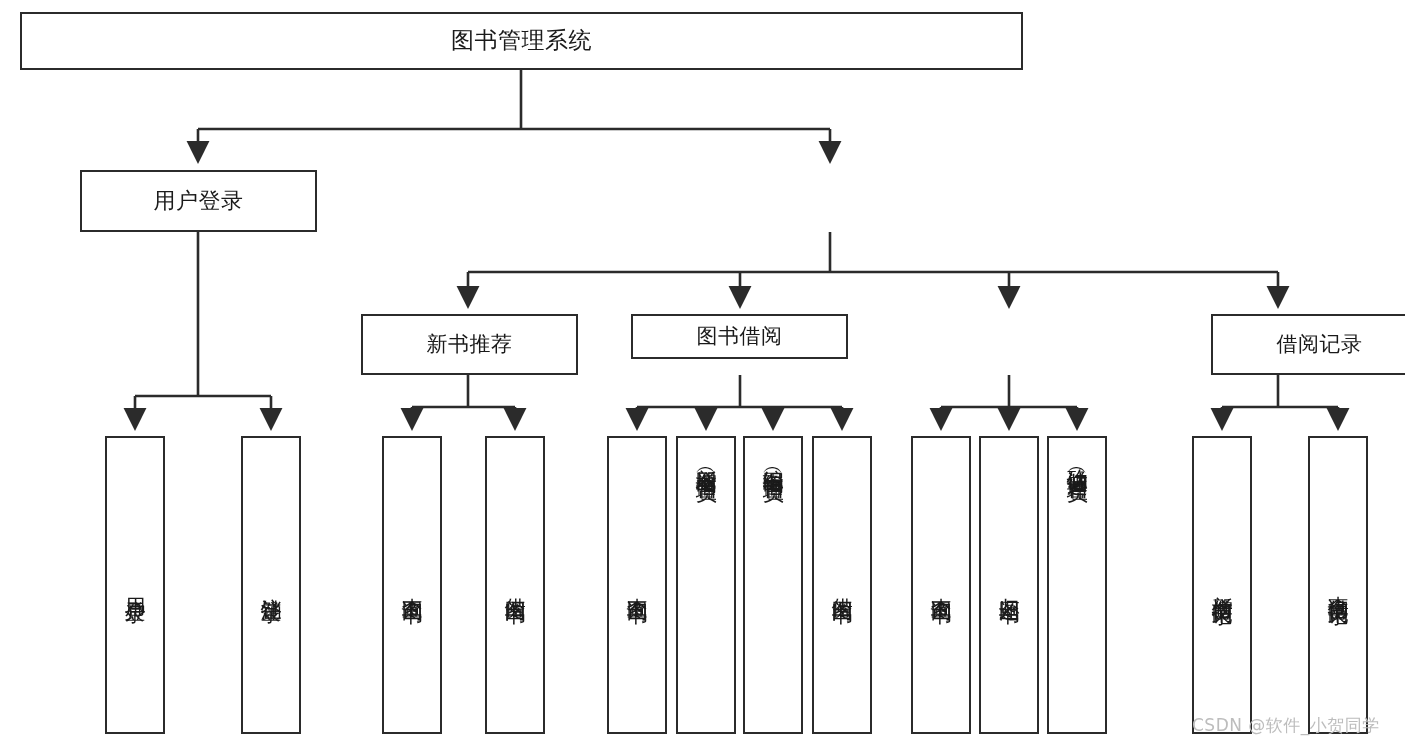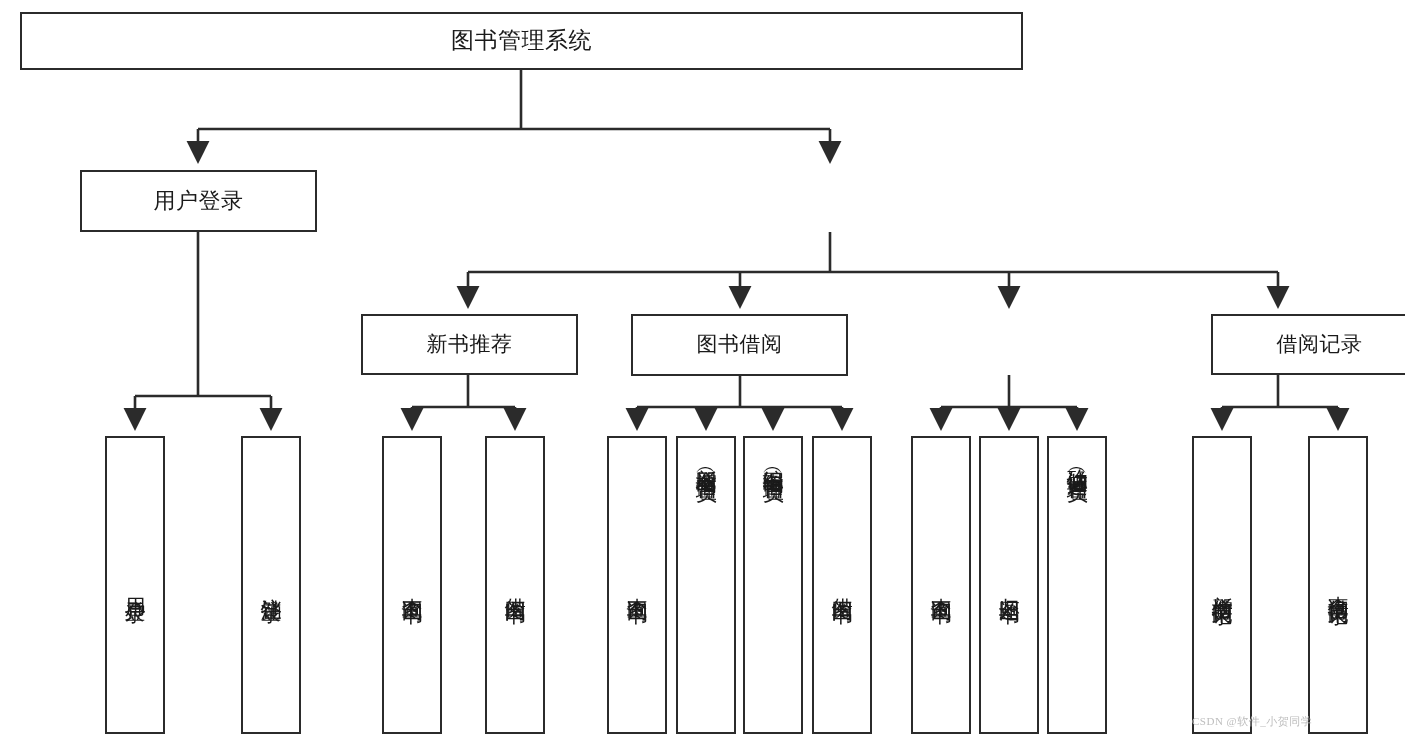--- a/index.html
+++ b/index.html
@@ -55,24 +55,23 @@
     letter-spacing: 2px;
     white-space: nowrap;
   }
   .node-leaf.center-v {
     align-items: center;
     padding-top: 0;
   }
   .watermark {
     position: absolute;
     color: #bdbdbd;
-    font-size: 11px;
+    font-size: 17px;
     white-space: nowrap;
     letter-spacing: 0.5px;
-    font-family: Liberation Serif, serif;
   }
 </style>
 </head>
 <body>
 
 <div id="canvas">
 
   <svg class="wires" viewBox="0 0 1405 747">
     <defs>
       <marker id="arrow" viewBox="0 0 12 12" refX="10" refY="6" markerWidth="9" markerHeight="9" orient="auto-start-reverse">
@@ -127,21 +126,21 @@
     <span class="label">图书管理系统</span>
   </div>
 
   <div class="node node-l2" style="left:80px; top:170px; width:237px; height:62px;">
     <span class="label">用户登录</span>
   </div>
 
   <div class="node node-l3" style="left:361px; top:314px; width:217px; height:61px;">
     <span class="label">新书推荐</span>
   </div>
-  <div class="node node-l3" style="left:631px; top:314px; width:217px; height:62px;">
+  <div class="node node-l3" style="left:631px; top:314px; width:217px; height:45px;">
     <span class="label">图书借阅</span>
   </div>
   <div class="node node-l3" style="left:1171px; top:314px; width:217px; height:61px;margin-left:40px;">
     <span class="label">借阅记录</span>
   </div>
 
   <div class="node node-leaf center-v" style="left:105px; top:436px; width:60px; height:298px;">
     <span class="label">用户登录</span>
   </div>
   <div class="node node-leaf center-v" style="left:241px; top:436px; width:60px; height:298px;">

